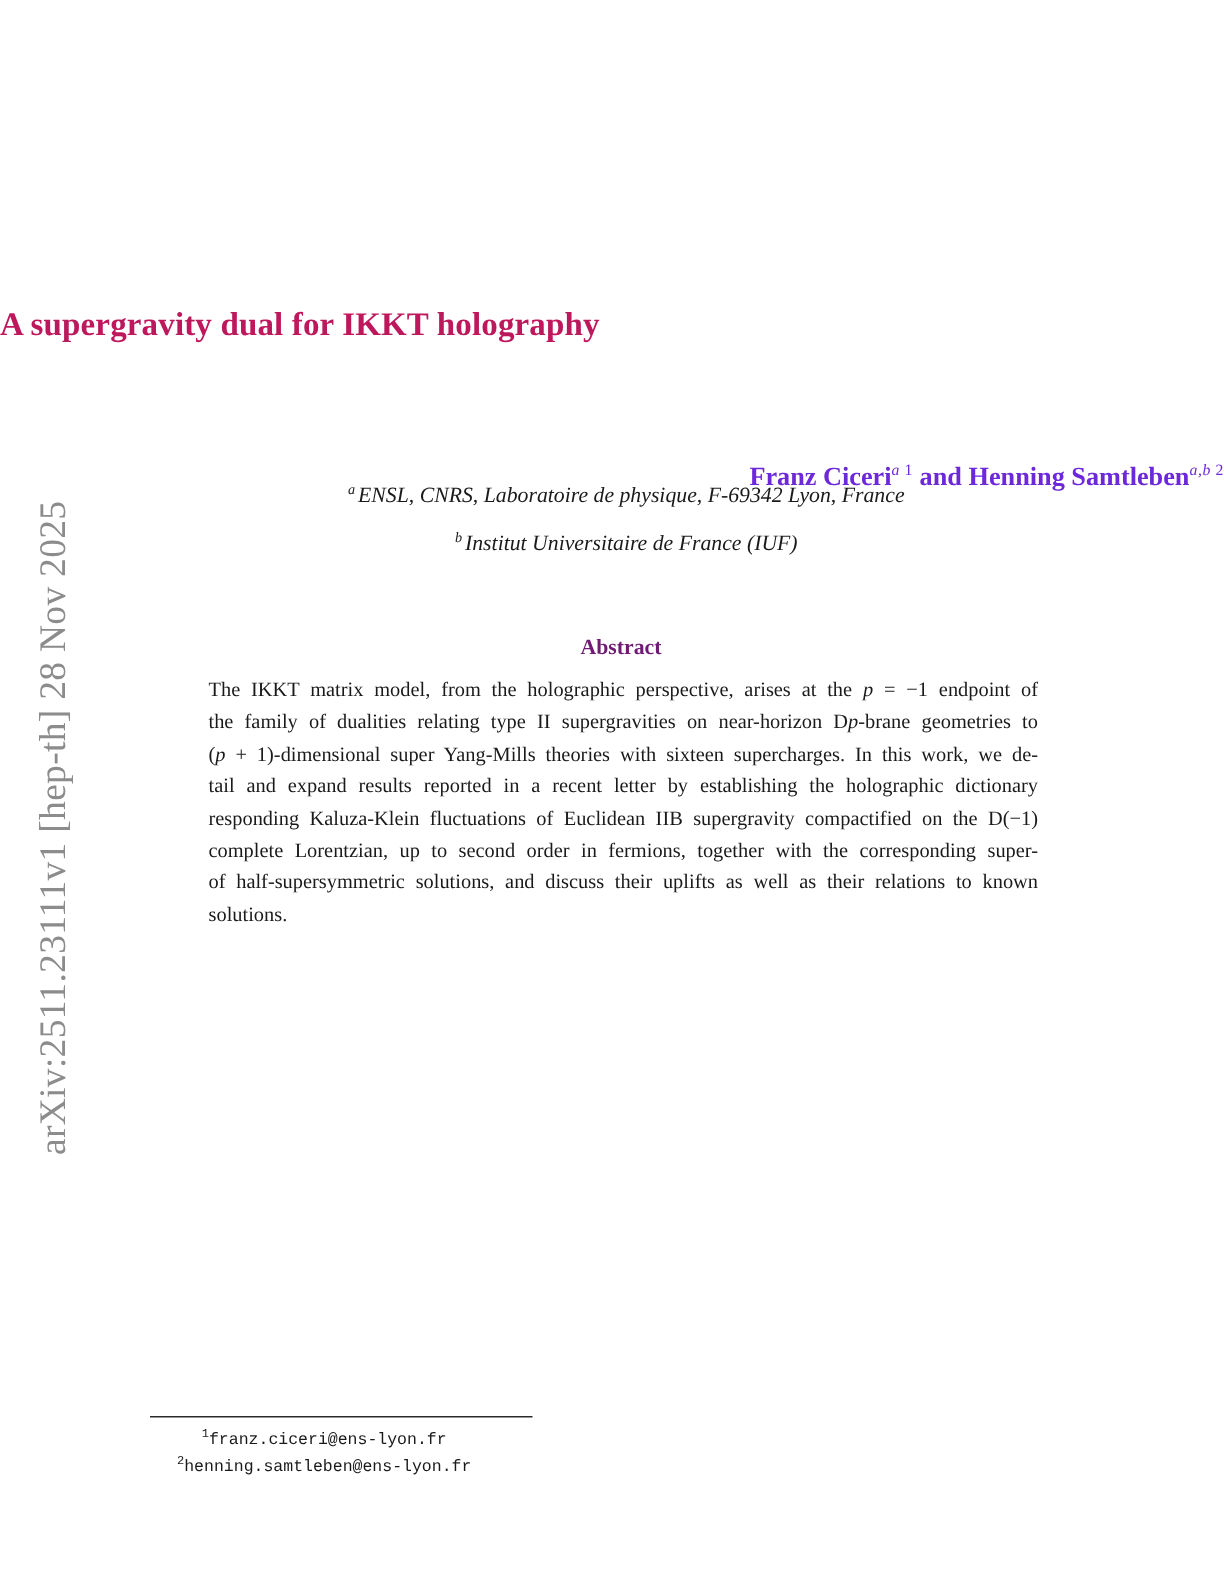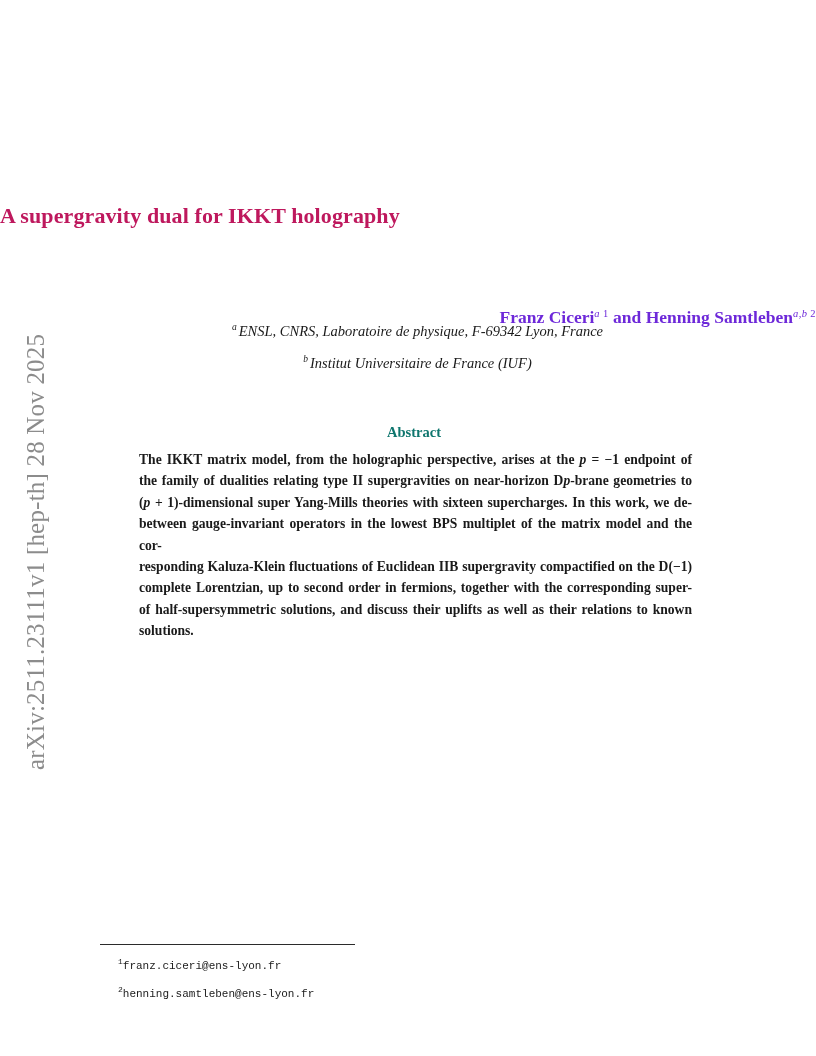--- a/index.html
+++ b/index.html
@@ -94,34 +94,33 @@
 
   
   .abstract-head {
     position: absolute;
     left: 0;
     right: 0;
     top: 424px;
     text-align: center;
     font-size: 14.5px;
     font-weight: bold;
-    color: #0f766e;
+    color: #701a75;
     padding-left: 12px;
   }
   .abstract-body {
     position: absolute;
     left: 139px;
     top: 449px;
     width: 553px;
     font-size: 13.6px;
     line-height: 21.4px;
     text-align: justify;
     color: #1a1a1a;
     hyphens: none;
-    font-weight: bold;
   }
   .abstract-body .ln {
     display: block;
     white-space: nowrap;
   }
   
   .abstract-body .ln.j {
     text-align: justify;
     text-align-last: justify;
     white-space: normal;
@@ -136,22 +135,23 @@
     width: 255px;
     height: 1px;
     background: #2b2b2b;
   }
   .footnotes {
     position: absolute;
     left: 118px;
     top: 950px;
     font-family: "Liberation Mono", "DejaVu Sans Mono", monospace;
     font-size: 11px;
-    line-height: 24px;
-    color: #1a1a1a;
+    line-height: 13px;
+    color: #1a1a1a;
+    text-align: center;
   }
   .footnotes .fn {
     display: block;
     white-space: nowrap;
   }
   .footnotes sup {
     font-size: 8px;
     vertical-align: 0.58em;
   }
 </style>
@@ -177,21 +177,21 @@
   <div class="affil affil-b">
     <sup>b</sup><span>Institut Universitaire de France (IUF)</span>
   </div>
 
   <div class="abstract-head">Abstract</div>
 
   <div class="abstract-body">
     <span class="ln j">The IKKT matrix model, from the holographic perspective, arises at the <span class="mathit">p</span> = −1 endpoint of</span>
     <span class="ln j">the family of dualities relating type II supergravities on near-horizon D<span class="mathit">p</span>-brane geometries to</span>
     <span class="ln j">(<span class="mathit">p</span> + 1)-dimensional super Yang-Mills theories with sixteen supercharges. In this work, we de-</span>
-    <span class="ln j">between gauge-invariant operators in the lowest BPS multiplet of the matrix model and the cor-</span>
+    <span class="ln j">tail and expand results reported in a recent letter by establishing the holographic dictionary</span>
     <span class="ln j">responding Kaluza-Klein fluctuations of Euclidean IIB supergravity compactified on the D(−1)</span>
     <span class="ln j">complete Lorentzian, up to second order in fermions, together with the corresponding super-</span>
     <span class="ln j">of half-supersymmetric solutions, and discuss their uplifts as well as their relations to known</span>
     <span class="ln">solutions.</span>
   </div>
 
   <div class="fn-rule"></div>
 
   <div class="footnotes">
     <span class="fn"><sup>1</sup><span>franz.ciceri@ens-lyon.fr</span></span>

